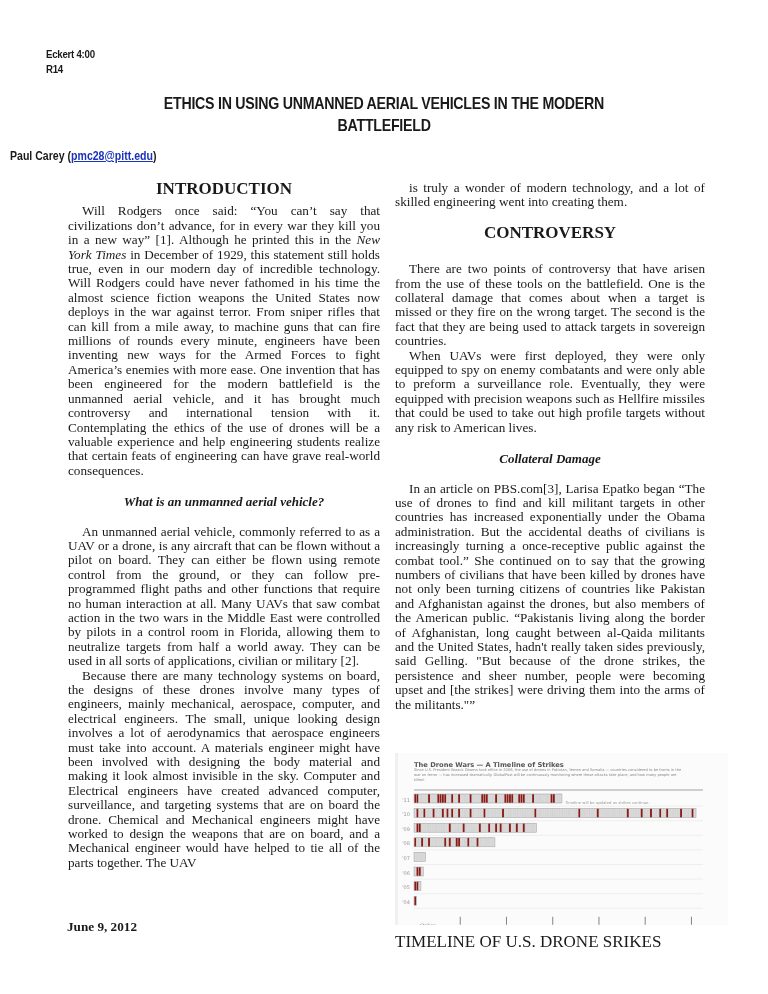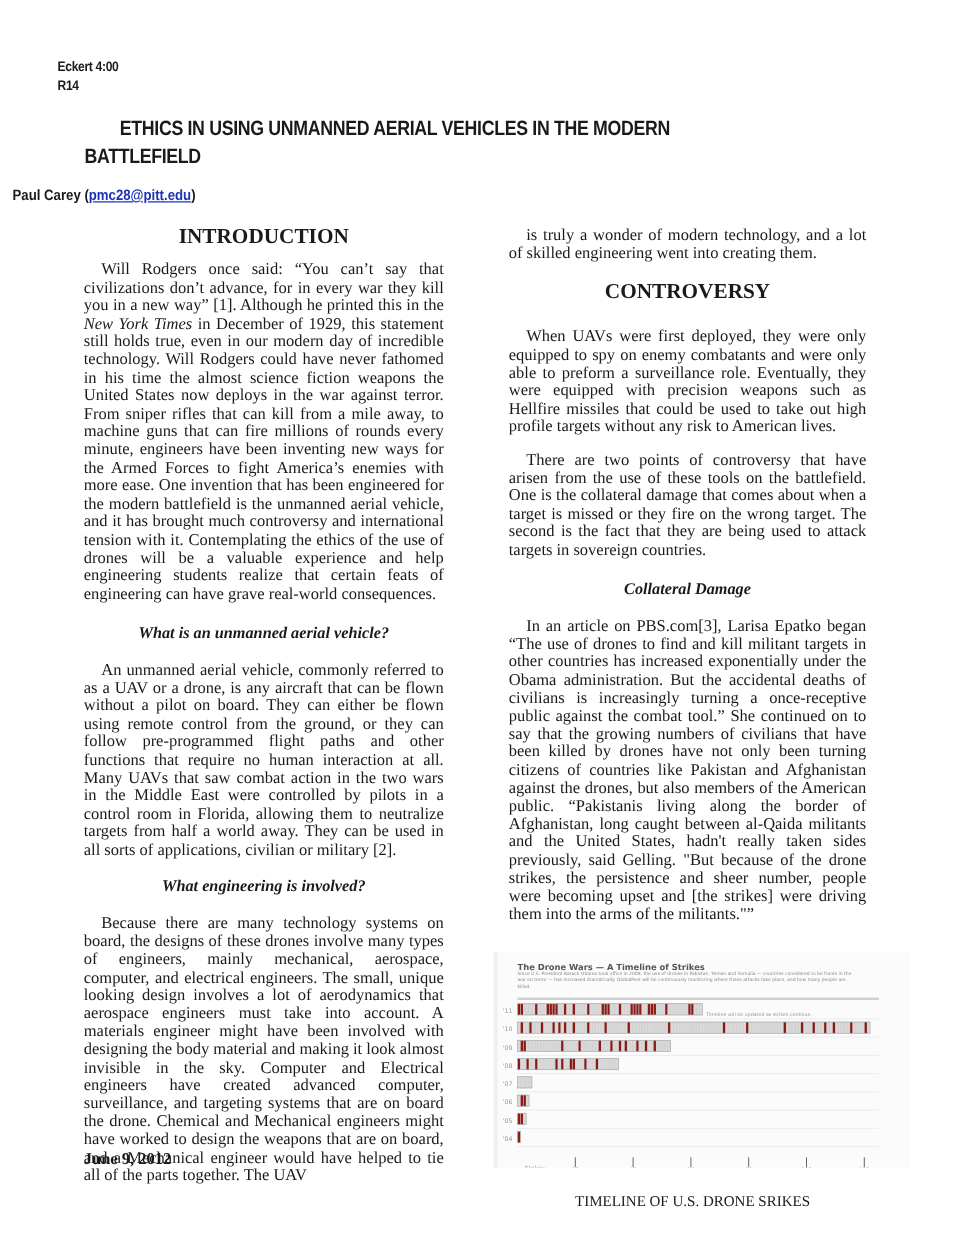--- a/index.html
+++ b/index.html
@@ -1,33 +1,33 @@
 <!DOCTYPE html>
 <html><head>
 <meta charset="utf-8">
 <style>
   html, body { margin: 0; padding: 0; background: #ffffff; }
   body { width: 768px; height: 994px; position: relative; overflow: hidden; color: #1a1a1a; }
   .page { position: absolute; left: 0; top: 0; width: 683px; height: 994px; }
   .hdr { position: absolute; left: 46px; top: 47px; font-family: "Liberation Sans", sans-serif; font-weight: bold; font-size: 11px; line-height: 15px; letter-spacing: -0.3px; transform: scaleX(0.88); transform-origin: left top; }
-  .title { position: absolute; left: 60px; width: 648px; top: 92px; text-align: left; font-family: "Liberation Sans", sans-serif; font-weight: bold; font-size: 16.5px; line-height: 22px; letter-spacing: -0.3px; }
+  .title { position: absolute; left: 60px; width: 648px; top: 92px; text-align: center; font-family: "Liberation Sans", sans-serif; font-weight: bold; font-size: 16.5px; line-height: 22px; letter-spacing: -0.3px; }
   .title span { display: inline-block; transform: scaleX(0.86); }
   .author { position: absolute; left: 0; width: 768px; top: 149px; font-family: "Liberation Sans", sans-serif; font-weight: bold; font-size: 12px; }
   .author span.inner { display: inline-block; transform: scaleX(0.88); }
   .author a { color: #1a33b8; text-decoration: underline; }
   .col { position: absolute; font-family: "Liberation Serif", serif; font-size: 13.2px; line-height: 14.4px; text-align: justify; }
-  .col p { margin: 12px; text-indent: 14px; }
-  .colL { left: 55px; top: 178px; width: 312px; }
+  .col p { margin: 0; text-indent: 14px; }
+  .colL { left: 68px; top: 178px; width: 312px; }
   .colR { left: 395px; top: 178px; width: 310px; }
   .h1 { font-family: "Liberation Serif", serif; font-weight: bold; font-size: 17px; text-align: center; text-indent: 0; }
   .h2 { font-family: "Liberation Serif", serif; font-weight: bold; font-size: 13px; text-align: center; text-indent: 0; font-style: italic; }
-  .figure { position: relative; margin-top: 24px; width: 318px; height: 172px; background: #fbfbfb; border-left: 3px solid #f0f0f0; padding-left: 12px; }
+  .figure { position: relative; margin-top: 41px; width: 318px; height: 172px; background: #fbfbfb; border-left: 3px solid #f0f0f0; padding-left: 12px; }
   .fig-title { position: absolute; left: 16px; top: 5px; font-family: "DejaVu Sans", sans-serif; font-size: 6.7px; color: #555; font-weight: bold; }
   .fig-desc { position: absolute; left: 16px; top: 15px; width: 270px; font-family: "DejaVu Sans", sans-serif; font-size: 3.6px; line-height: 5px; color: #888; text-align: left; }
-  .caption { text-align: center; font-family: "Liberation Serif", serif; font-size: 12px; margin-top: 20px; width: 318px; }
+  .caption { text-align: left; font-family: "Liberation Serif", serif; font-size: 17px; margin-top: 10px; width: 318px; }
   .footer { position: absolute; left: 67px; top: 919px; font-family: "Liberation Serif", serif; font-weight: bold; font-size: 13.2px; line-height: 16px; }
   .pgnum { font-weight: normal; font-size: 16px; margin-left: 3px; }
   svg text { font-family: "DejaVu Sans", sans-serif; }
 </style>
 </head>
 <body>
 
 <div class="page">
 
   <div class="hdr">
@@ -42,29 +42,28 @@
 
   <div class="author">
     <span class="inner"><span>Paul Carey (</span><a>pmc28@pitt.edu</a><span>)</span></span>
   </div>
 
   <div class="col colL">
     <div class="h1" style="margin-top:4px;margin-bottom:8px;">INTRODUCTION</div>
     <p><span>Will Rodgers once said: “You can’t say that civilizations don’t advance, for in every war they kill you in a new way” [1]. Although he printed this in the </span><i>New York Times</i><span> in December of 1929, this statement still holds true, even in our modern day of incredible technology. Will Rodgers could have never fathomed in his time the almost science fiction weapons the United States now deploys in the war against terror. From sniper rifles that can kill from a mile away, to machine guns that can fire millions of rounds every minute, engineers have been inventing new ways for the Armed Forces to fight America’s enemies with more ease. One invention that has been engineered for the modern battlefield is the unmanned aerial vehicle, and it has brought much controversy and international tension with it. Contemplating the ethics of the use of drones will be a valuable experience and help engineering students realize that certain feats of engineering can have grave real-world consequences.</span></p>
     <div class="h2" style="margin-top:17px;margin-bottom:15px;text-align:center;">What is an unmanned aerial vehicle?</div>
     <p>An unmanned aerial vehicle, commonly referred to as a UAV or a drone, is any aircraft that can be flown without a pilot on board. They can either be flown using remote control from the ground, or they can follow pre-programmed flight paths and other functions that require no human interaction at all. Many UAVs that saw combat action in the two wars in the Middle East were controlled by pilots in a control room in Florida, allowing them to neutralize targets from half a world away. They can be used in all sorts of applications, civilian or military [2].</p>
-    <div class="h2" style="margin-top:15px;margin-bottom:15px;">What engineering is involved?</div>
     <p>Because there are many technology systems on board, the designs of these drones involve many types of engineers, mainly mechanical, aerospace, computer, and electrical engineers. The small, unique looking design involves a lot of aerodynamics that aerospace engineers must take into account. A materials engineer might have been involved with designing the body material and making it look almost invisible in the sky. Computer and Electrical engineers have created advanced computer, surveillance, and targeting systems that are on board the drone. Chemical and Mechanical engineers might have worked to design the weapons that are on board, and a Mechanical engineer would have helped to tie all of the parts together. The UAV</p>
   </div>
 
   <div class="col colR">
     <p style="margin-top:3px;">is truly a wonder of modern technology, and a lot of skilled engineering went into creating them.</p>
     <div class="h1" style="margin-top:16px;margin-bottom:22px;">CONTROVERSY</div>
+    <p>There are two points of controversy that have arisen from the use of these tools on the battlefield. One is the collateral damage that comes about when a target is missed or they fire on the wrong target. The second is the fact that they are being used to attack targets in sovereign countries.</p>
     <p>When UAVs were first deployed, they were only equipped to spy on enemy combatants and were only able to preform a surveillance role. Eventually, they were equipped with precision weapons such as Hellfire missiles that could be used to take out high profile targets without any risk to American lives.</p>
-    <p>There are two points of controversy that have arisen from the use of these tools on the battlefield. One is the collateral damage that comes about when a target is missed or they fire on the wrong target. The second is the fact that they are being used to attack targets in sovereign countries.</p>
     <div class="h2" style="margin-top:17px;margin-bottom:15px;">Collateral Damage</div>
     <p>In an article on PBS.com[3], Larisa Epatko began “The use of drones to find and kill militant targets in other countries has increased exponentially under the Obama administration. But the accidental deaths of civilians is increasingly turning a once-receptive public against the combat tool.” She continued on to say that the growing numbers of civilians that have been killed by drones have not only been turning citizens of countries like Pakistan and Afghanistan against the drones, but also members of the American public. “Pakistanis living along the border of Afghanistan, long caught between al-Qaida militants and the United States, hadn't really taken sides previously, said Gelling. "But because of the drone strikes, the persistence and sheer number, people were becoming upset and [the strikes] were driving them into the arms of the militants."”</p>
 
     <div class="figure">
       <div class="fig-title">The Drone Wars — A Timeline of Strikes</div>
       <div class="fig-desc">Since U.S. President Barack Obama took office in 2008, the use of drones in Pakistan, Yemen and Somalia — countries considered to be fronts in the war on terror — has increased dramatically. GlobalPost will be continuously monitoring where these attacks take place, and how many people are killed.</div>
       <svg id="timeline" width="318" height="172" style="position:absolute;left:0;top:0;">
           <line x1="16" y1="37" x2="305" y2="37" stroke="#cfcfcf" stroke-width="2"></line>
           <text x="12" y="48.5" font-size="5" fill="#999" text-anchor="end">'11</text>
           <line x1="16" y1="53.1" x2="305" y2="53.1" stroke="#e6e6e6" stroke-width="0.6"></line>

